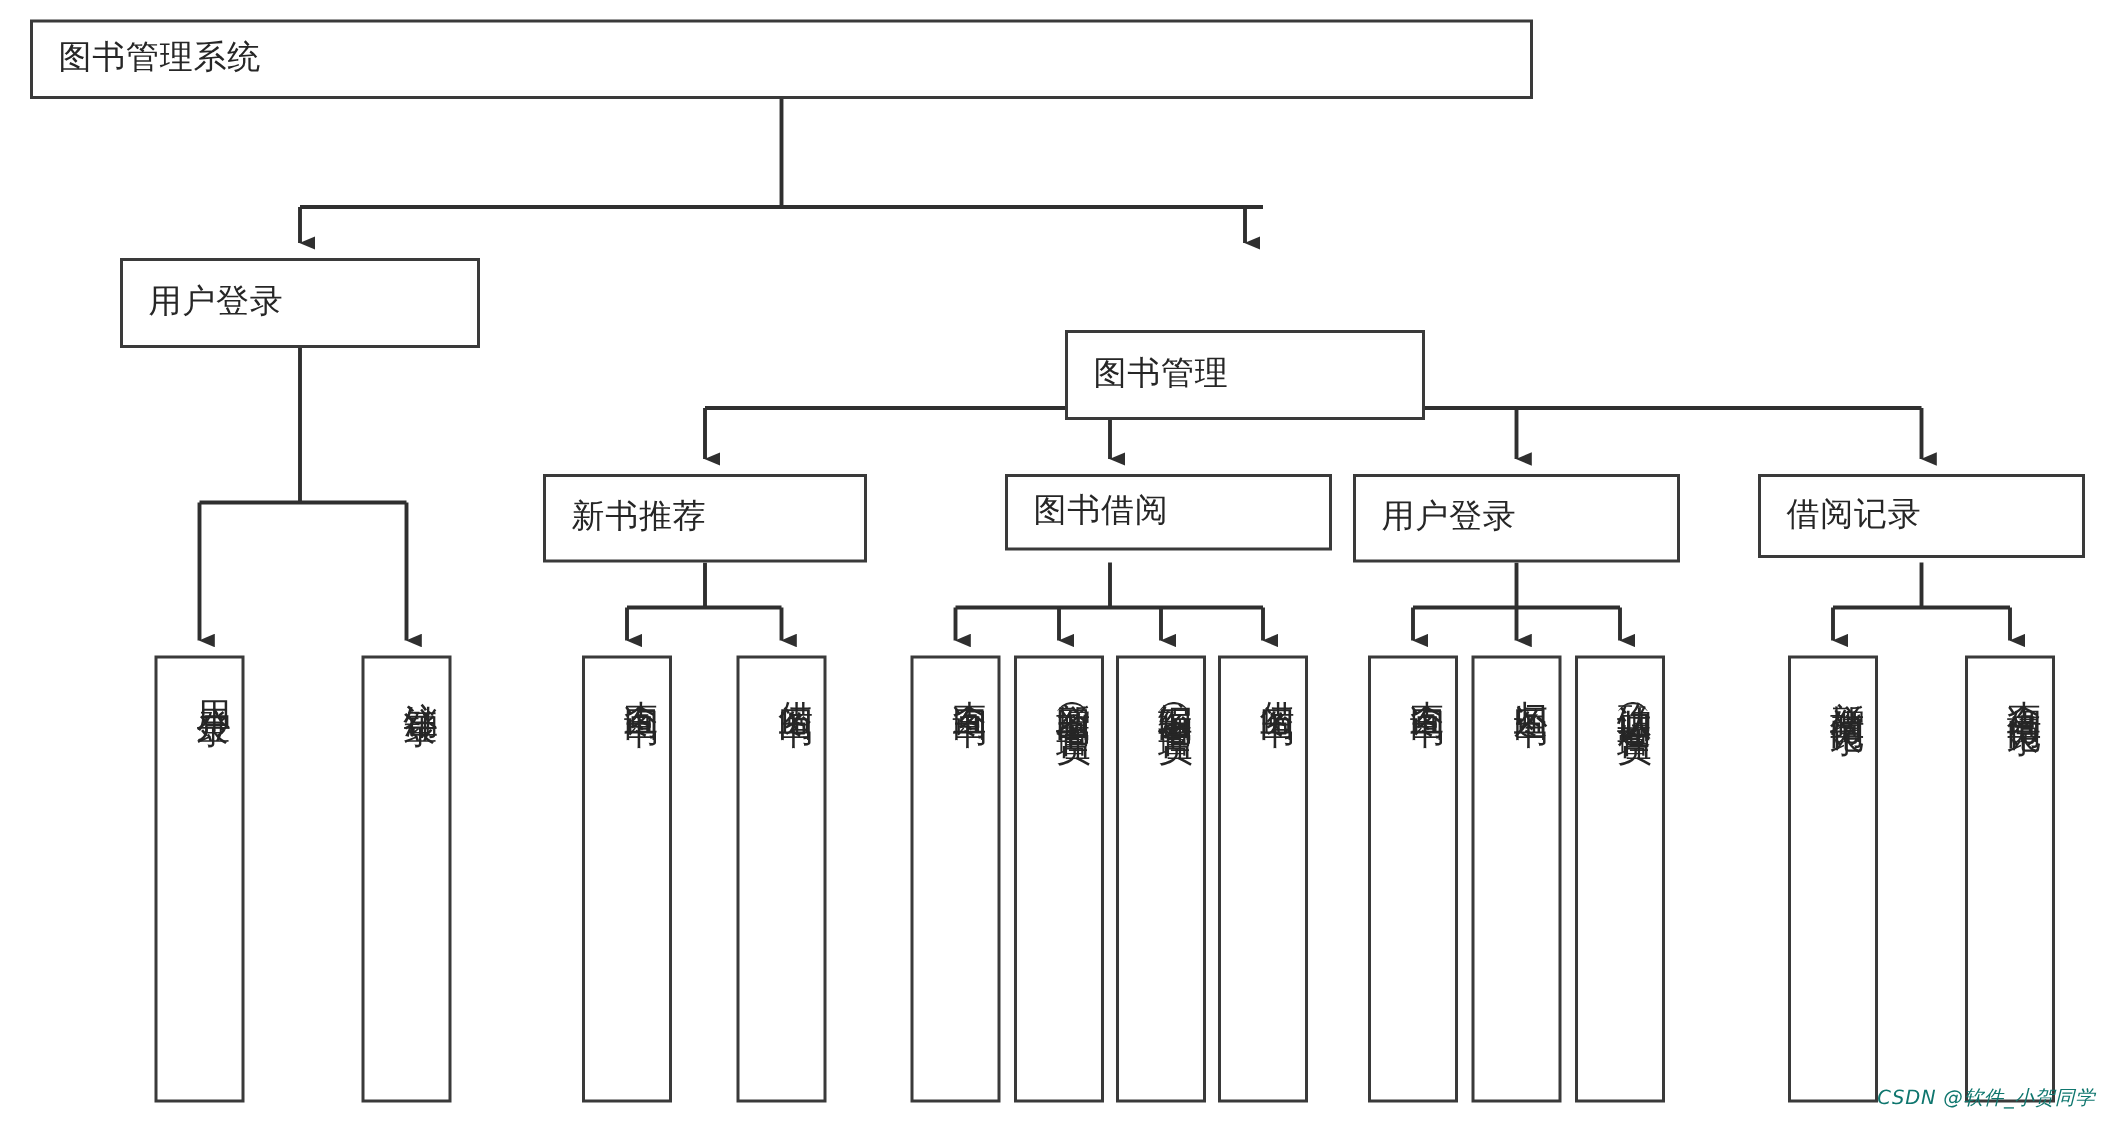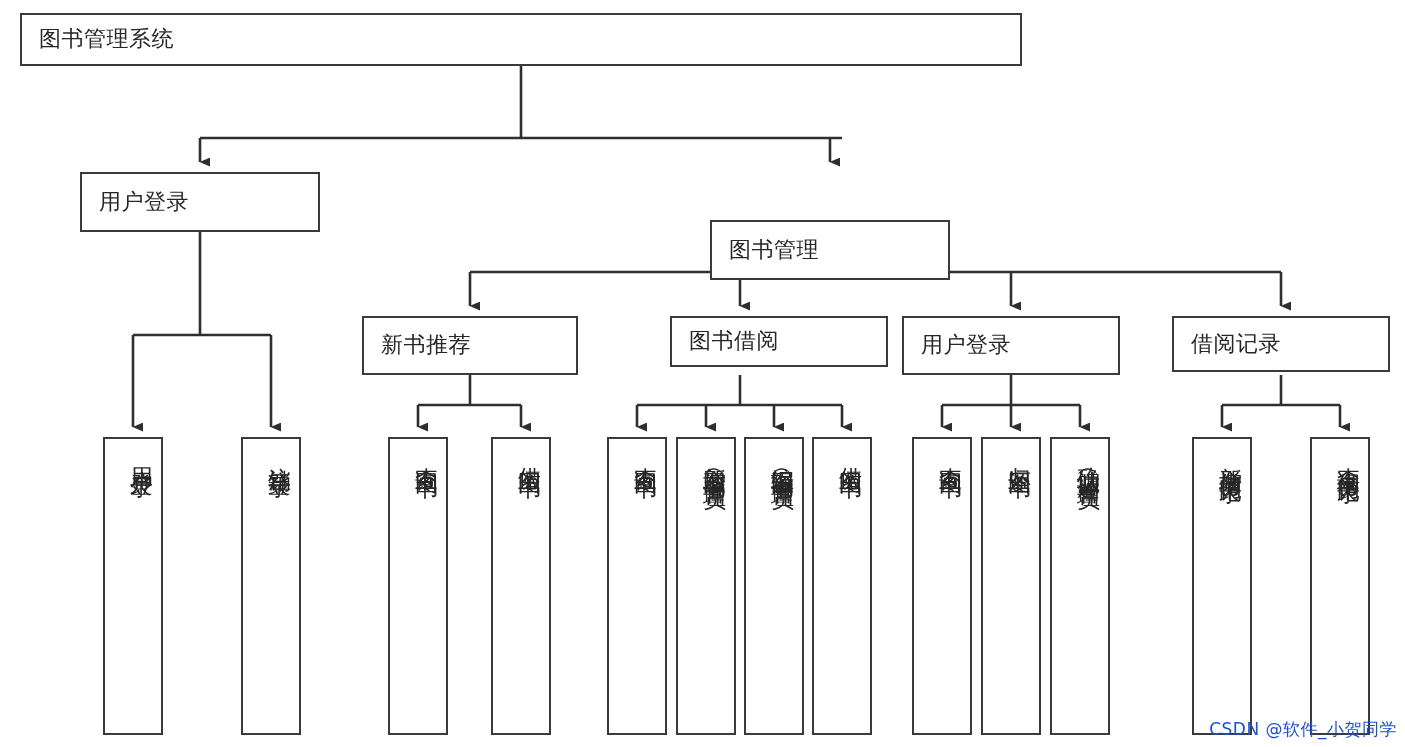--- a/index.html
+++ b/index.html
@@ -59,25 +59,26 @@
     text-orientation: upright;
     font-size: 23px;
     line-height: 1.0;
     letter-spacing: 3px;
     margin: 0 auto;
   }
   .watermark {
     position: absolute;
     right: 8px;
     bottom: 6px;
-    font-size: 17px;
-    color: #1d4ed8;
+    font-size: 13px;
+    color: #0f766e;
     letter-spacing: 0.5px;
     z-index: 5;
     white-space: nowrap;
+    font-style: italic;
   }
 </style>
 </head>
 <body>
 
 <div id="canvas">
 
   <svg id="wires" viewBox="0 0 1405 747" xmlns="http://www.w3.org/2000/svg">
     <defs>
       <marker id="arrow" markerWidth="9" markerHeight="11" refX="4.5" refY="10.2" orient="auto-start-reverse" markerUnits="userSpaceOnUse">

